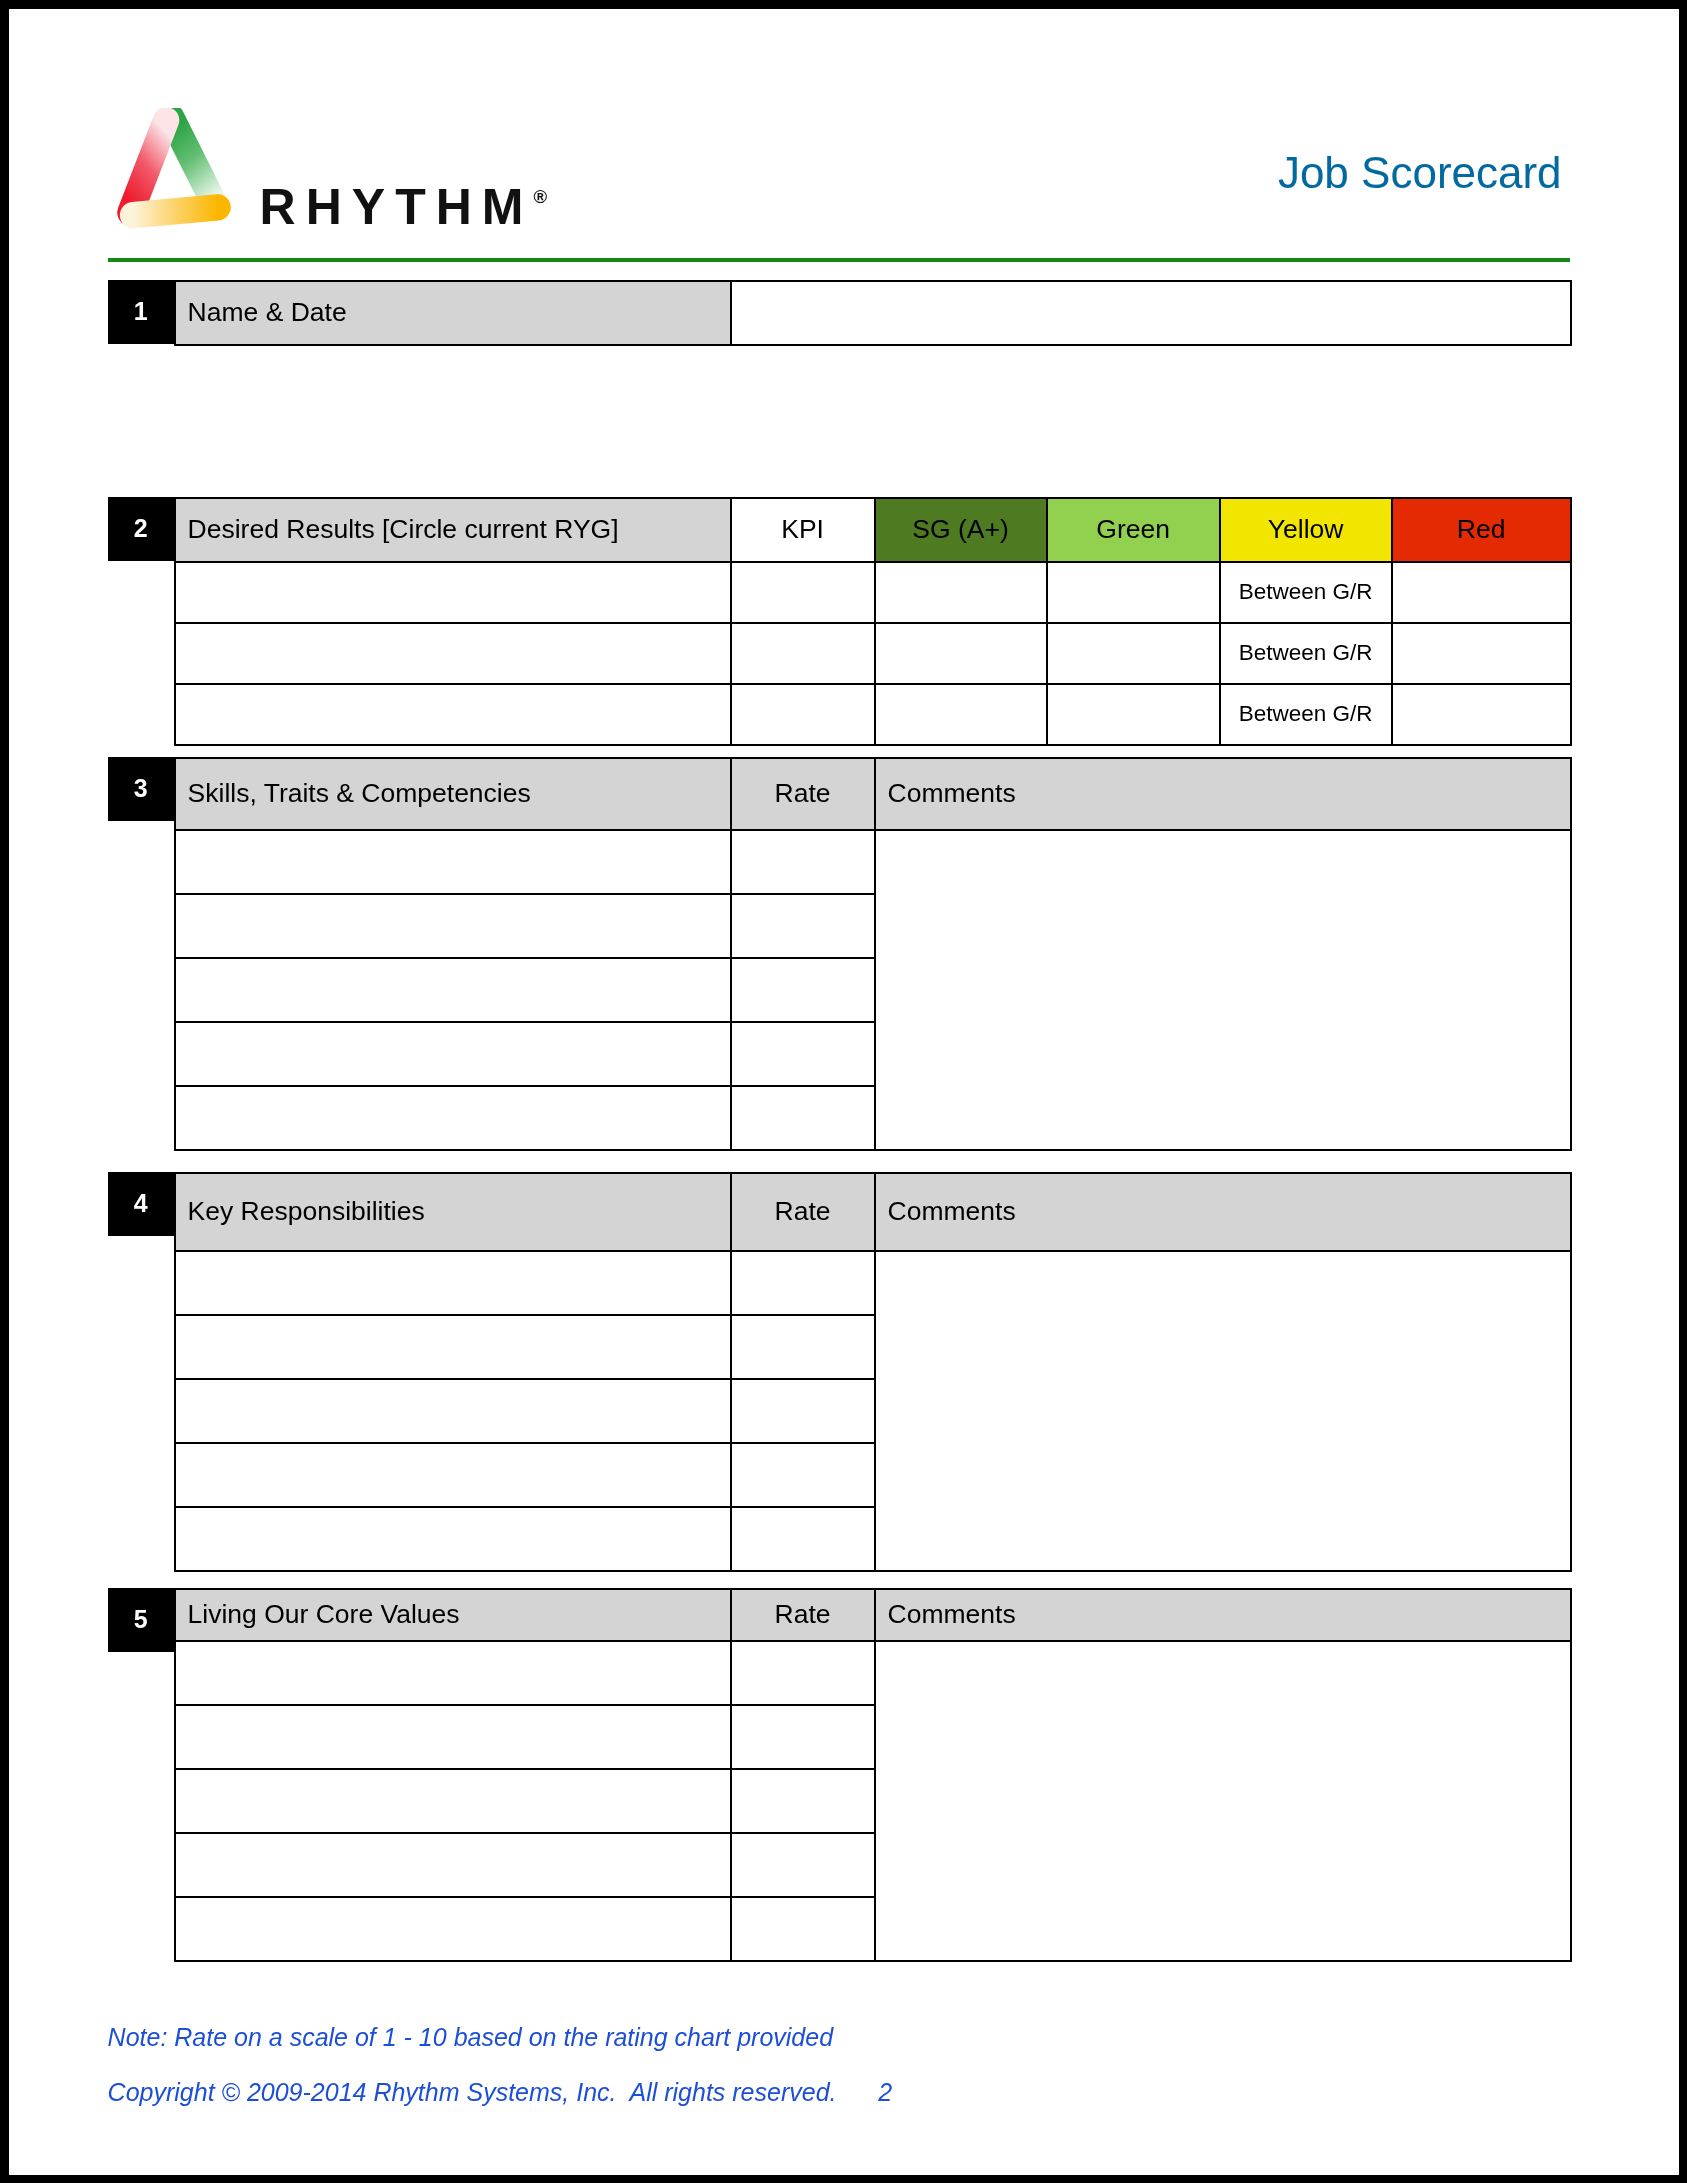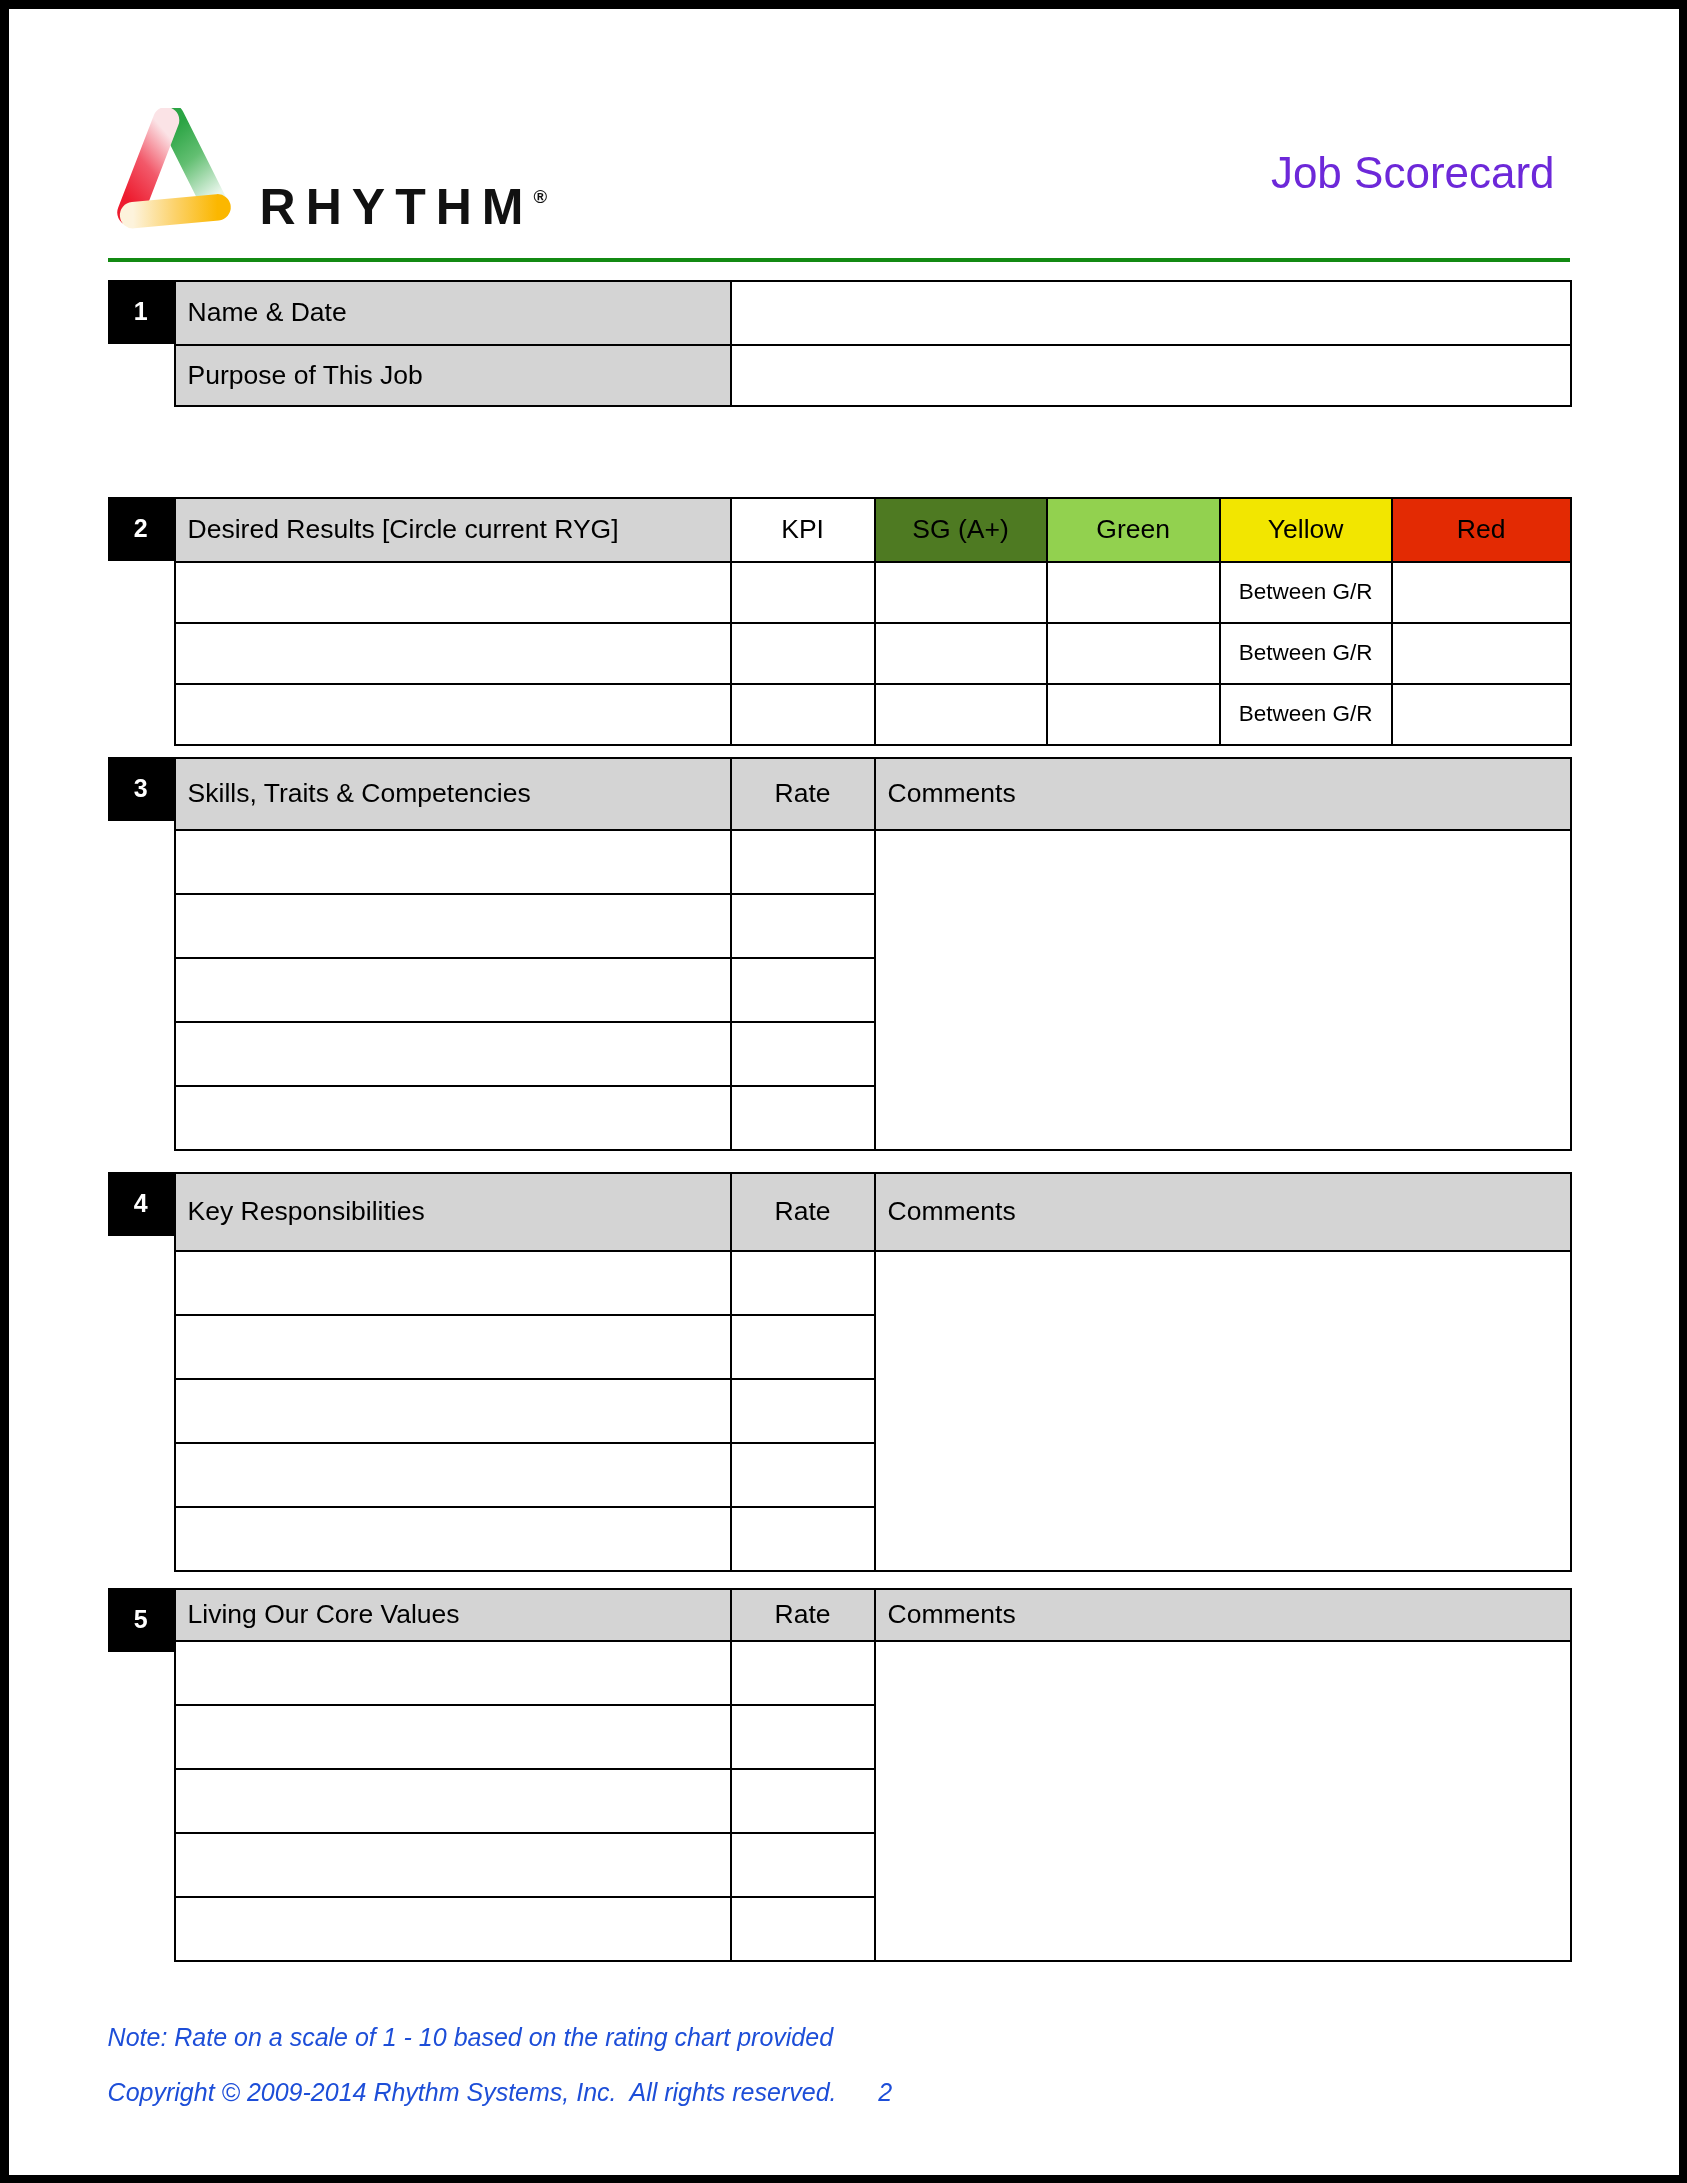--- a/index.html
+++ b/index.html
@@ -55,23 +55,23 @@
   }
   #logo-wordmark sup {
     font-size: 18.5px;
     letter-spacing: 0;
     vertical-align: super;
     position: relative;
     top: -4px;
   }
   #doc-title {
     position: absolute;
-    right: 15px; top: 40px;
+    right: 8px; top: 40px;
     font-size: 44px;
-    color: #6d28d9;
+    color: #0369a1;
     white-space: nowrap;
   }
   #header-rule {
     position: absolute;
     left: 99px; top: 249px;
     width: 1462px; height: 4.6px;
     background: #138a13;
   }
 
   
@@ -174,24 +174,20 @@
     <table class="grid">
       <colgroup>
             <col style="width:556px">
             <col style="width:840px">
           </colgroup>
       <tbody>
         <tr style="height:64px;">
           <td class="hdr">Name &amp; Date</td>
           <td></td>
         </tr>
-        <tr style="height:61px;">
-          <td class="hdr">Purpose of This Job</td>
-          <td></td>
-        </tr>
       </tbody>
     </table>
   </div>
 
   <div class="section" style="top:488px;">
     <div class="numbox" style="top:0; height:64px;">2</div>
     <table class="grid">
       <colgroup>
         <col style="width:556px">
             <col style="width:144px">

